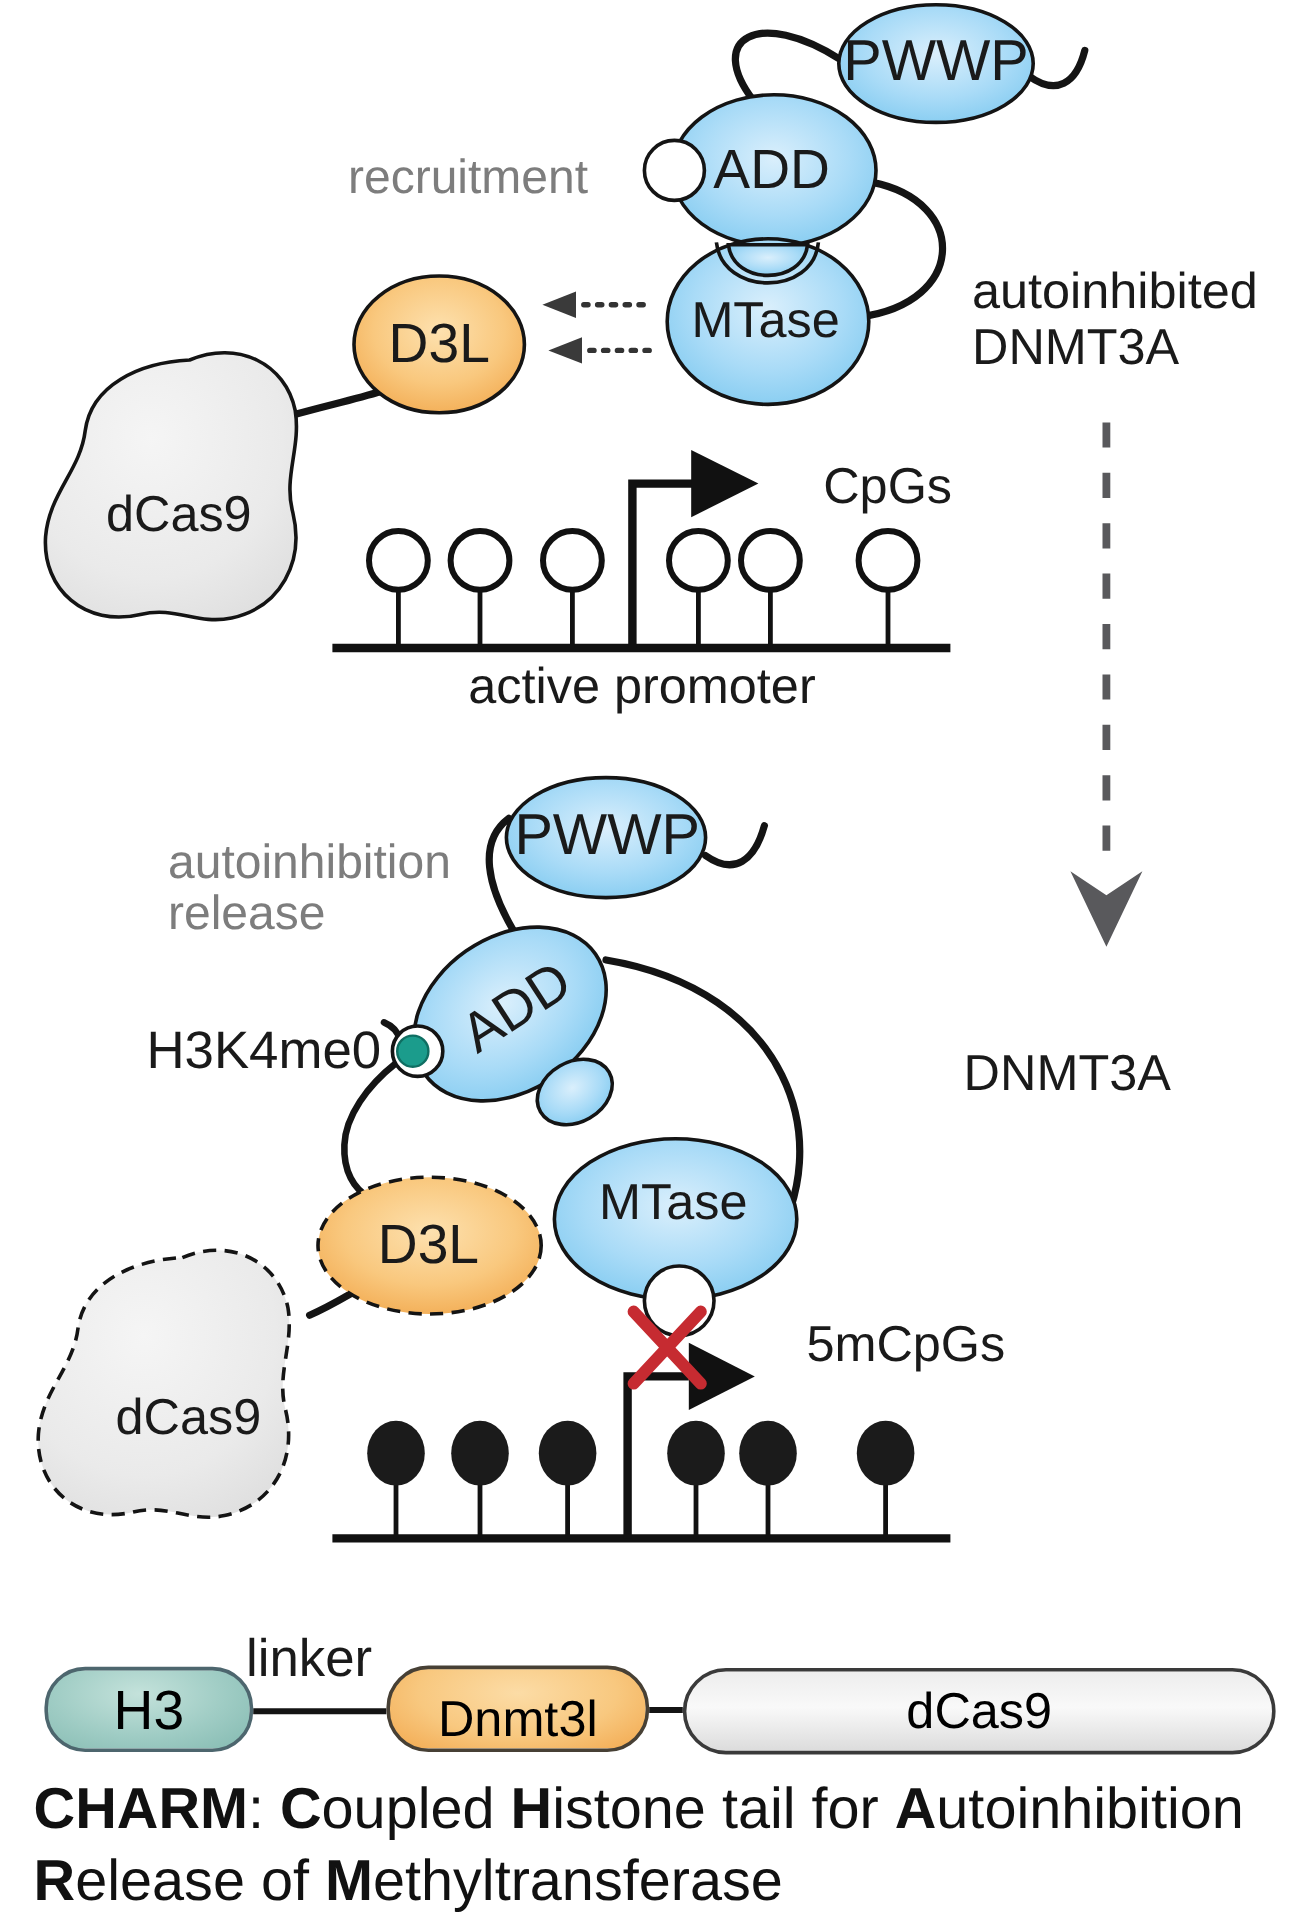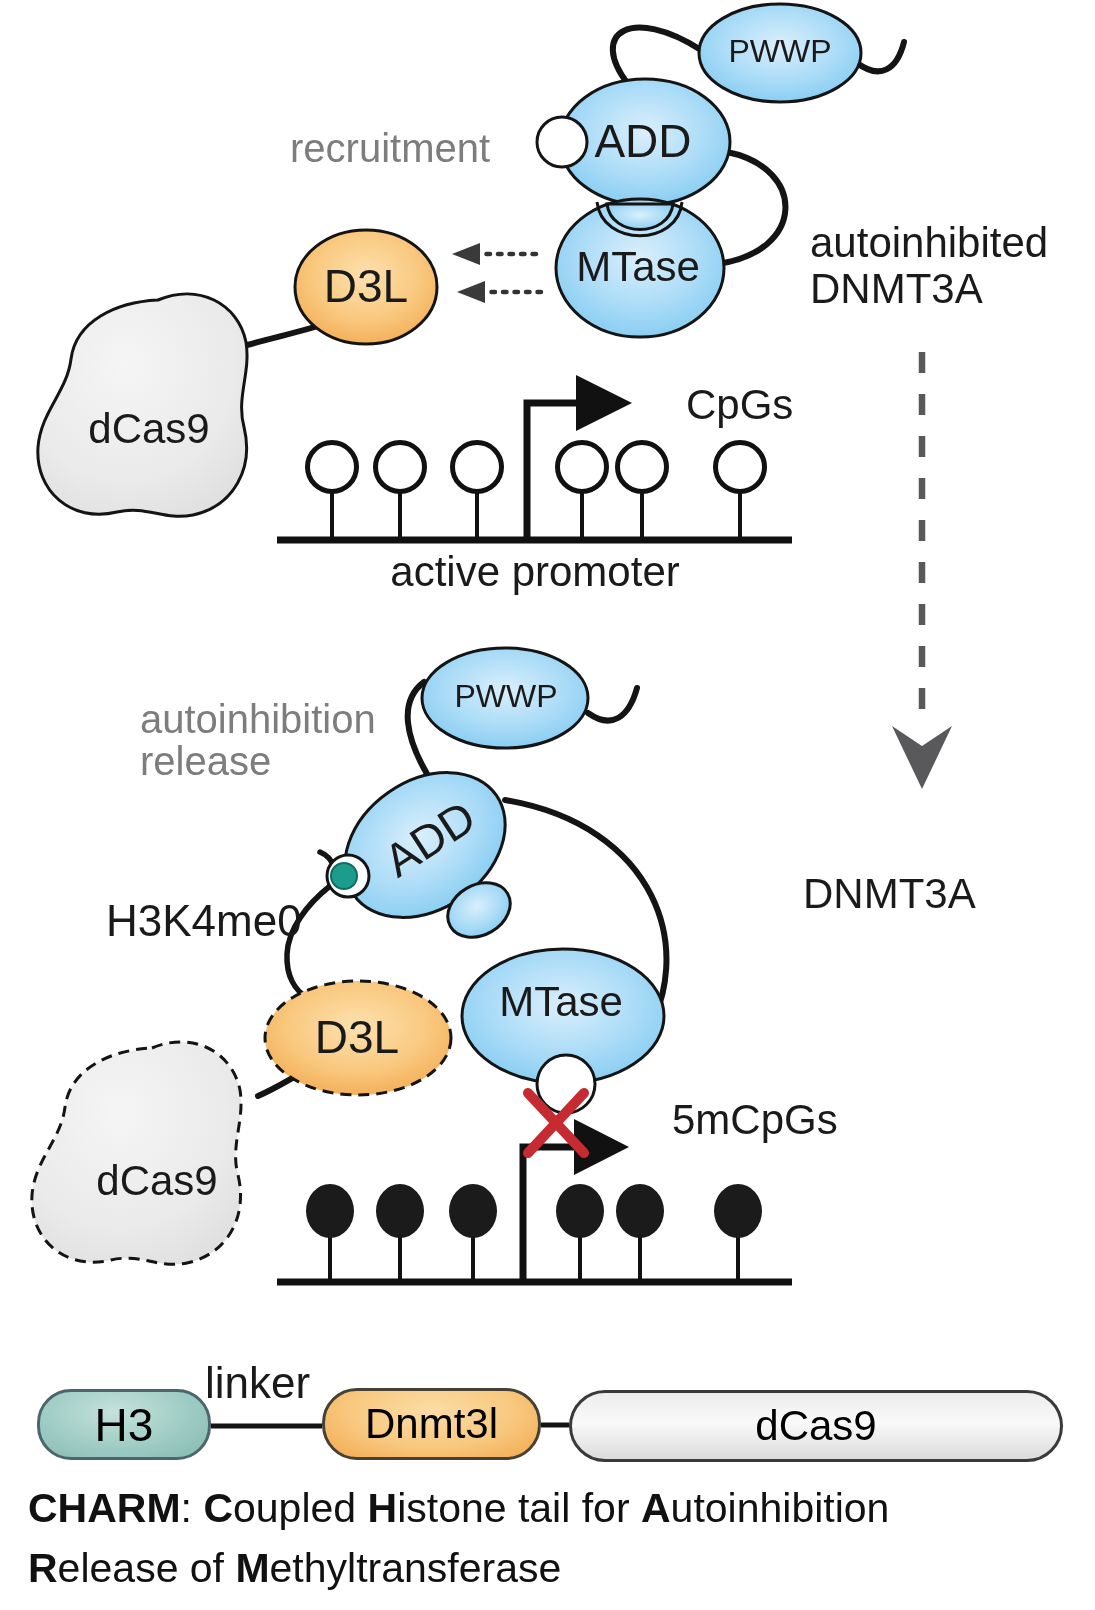--- a/index.html
+++ b/index.html
@@ -8,48 +8,49 @@
     font-family:"Liberation Sans", sans-serif; overflow:hidden;
   }
   #art { position:absolute; left:0; top:0; }
   .lbl {
     position:absolute; color:#1a1a1a; white-space:nowrap;
     font-family:"Liberation Sans", sans-serif; line-height:1.06;
   }
   .ctr { transform:translate(-50%,-50%); }
   .gray { color:#7d7d7d; }
   .f38 { font-size:40px; }
-  .f40 { font-size:32px; }
+  .f40 { font-size:48px; }
   .f42 { font-size:42px; }
   .f44 { font-size:44px; }
   .f46 { font-size:46px; }
   .rot-add { transform:translate(-50%,-50%) rotate(-33deg); }
   .txt-c { }
   .box {
     position:absolute; display:flex; align-items:center; justify-content:center;
     box-sizing:border-box; border:3px solid #3f3f3f;
   }
   .h3-box {
     left:37px; top:1389px; width:174px; height:71px; border-radius:34px;
     background:radial-gradient(ellipse at 45% 30%, #c4e2db 0%, #9fccc4 55%, #84bab1 100%);
     border-color:#4d666e;
   }
   .dnmt3l-box {
     left:322px; top:1388px; width:219px; height:72px; border-radius:35px;
     background:radial-gradient(ellipse at 50% 30%, #fcdca6 0%, #f8c87f 55%, #f2a84e 100%);
     border-color:#474035;
+    align-items:flex-end;
   }
   .dcas9-box {
     left:569px; top:1390px; width:494px; height:72px; border-radius:36px;
     background:linear-gradient(180deg, #ededed 0%, #f9f9f9 45%, #dcdcdc 100%);
     border-color:#3a3a3a;
   }
   .caption {
     position:absolute; left:28px; top:1478px; width:1050px;
-    font-size:41px; line-height:60px; color:#111;
+    font-size:48px; line-height:60px; color:#111;
   }
   .caption .b { font-weight:bold; }
 </style>
 </head>
 <body>
 
 <div id="stage">
 
   <svg id="art" width="1095" height="1610" viewBox="0 0 1095 1610">
     <defs>
@@ -195,21 +196,21 @@
 
   <div class="lbl gray f38 txt-c" style="left:140px; top:698px; width:228px;">
     <div>autoinhibition</div>
     <div>release</div>
   </div>
   <div class="lbl ctr f40" style="left:506px; top:697px;">PWWP</div>
   <div class="lbl rot-add f46" style="left:430px; top:839px;">ADD</div>
   <div class="lbl ctr f42" style="left:561px; top:1002px;">MTase</div>
   <div class="lbl ctr f46" style="left:357px; top:1037px;">D3L</div>
   <div class="lbl ctr f42" style="left:157px; top:1181px;">dCas9</div>
-  <div class="lbl f44" style="left:106px; top:853px;margin-top:45px;">H3K4me0</div>
+  <div class="lbl f44" style="left:122px; top:853px;">H3K4me0</div>
   <div class="lbl f42" style="left:803px; top:872px;">DNMT3A</div>
   <div class="lbl f42" style="left:672px; top:1098px;">5mCpGs</div>
 
   <div class="box h3-box">
     <span class="f46">H3</span>
   </div>
   <div class="lbl f44" style="left:205px; top:1360px;">linker</div>
   <div class="box dnmt3l-box">
     <span class="f42">Dnmt3l</span>
   </div>

